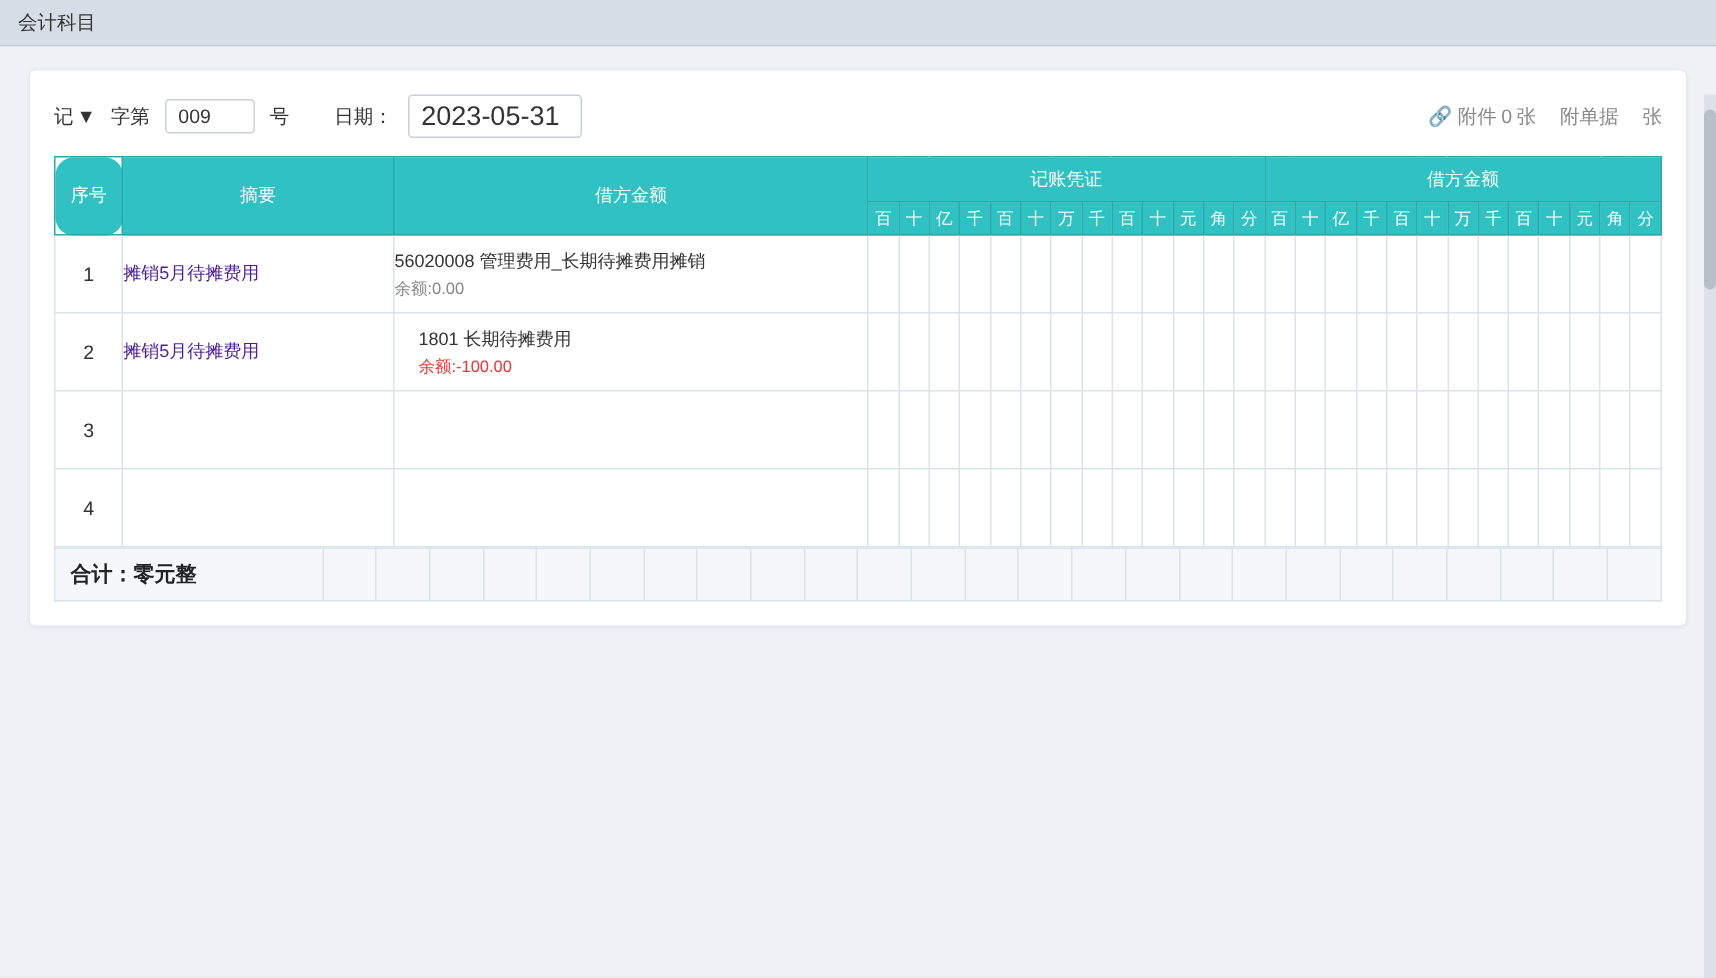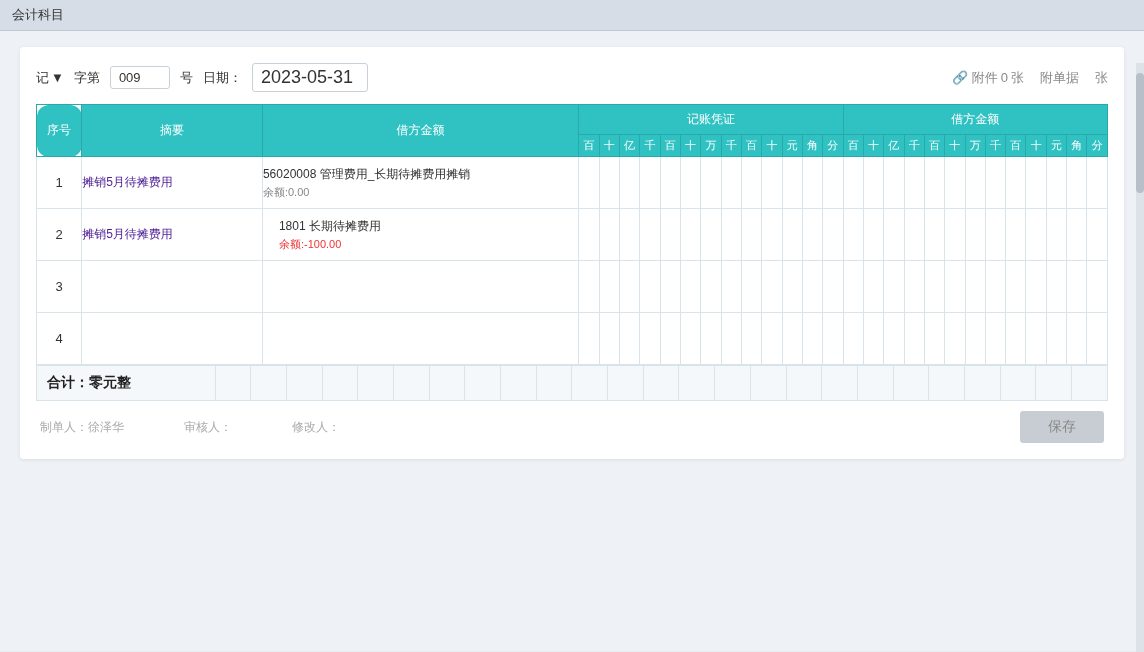--- a/index.html
+++ b/index.html
@@ -218,21 +218,21 @@
     <div class="card">
 
       <div class="form-row">
         <button class="voucher-type-btn">
           <span>记</span>
           <span>▼</span>
         </button>
         <span class="label-text">字第</span>
         <input class="input-box" type="text" style="width: 60px;" value="009">
         <span class="label-text">号</span>
-        <span class="label-text" style="">日期：</span>
+        <span class="label-text" style="margin-left:20px;">日期：</span>
         <input class="date-input" type="text" value="2023-05-31" style="">
         <div class="attach-area">
           <span class="attach-link">
             <span>🔗</span>
             <span>附件</span>
             <span>0</span>
             <span>张</span>
           </span>
           <span style="cursor:pointer;color:#888;">附单据</span>
           <span style="color:#888;">张</span>
@@ -443,30 +443,18 @@
               <td></td>
             <td></td>
               <td></td>
               <td></td>
               <td></td>
             <td></td>
           </tr>
         </tbody>
       </table>
 
-      <div class="footer-row">
-        <span>
-          <span>制单人：</span><span>徐泽华</span>
-        </span>
-        <span>
-          <span>审核人：</span><span></span>
-        </span>
-        <span>
-          <span>修改人：</span><span></span>
-        </span>
-        <button class="save-btn">保存</button>
-      </div>
     </div>
   </div>
   <div class="scrollbar-track">
     <div class="scrollbar-thumb"></div>
   </div>
 </div>
 
 </body></html>

